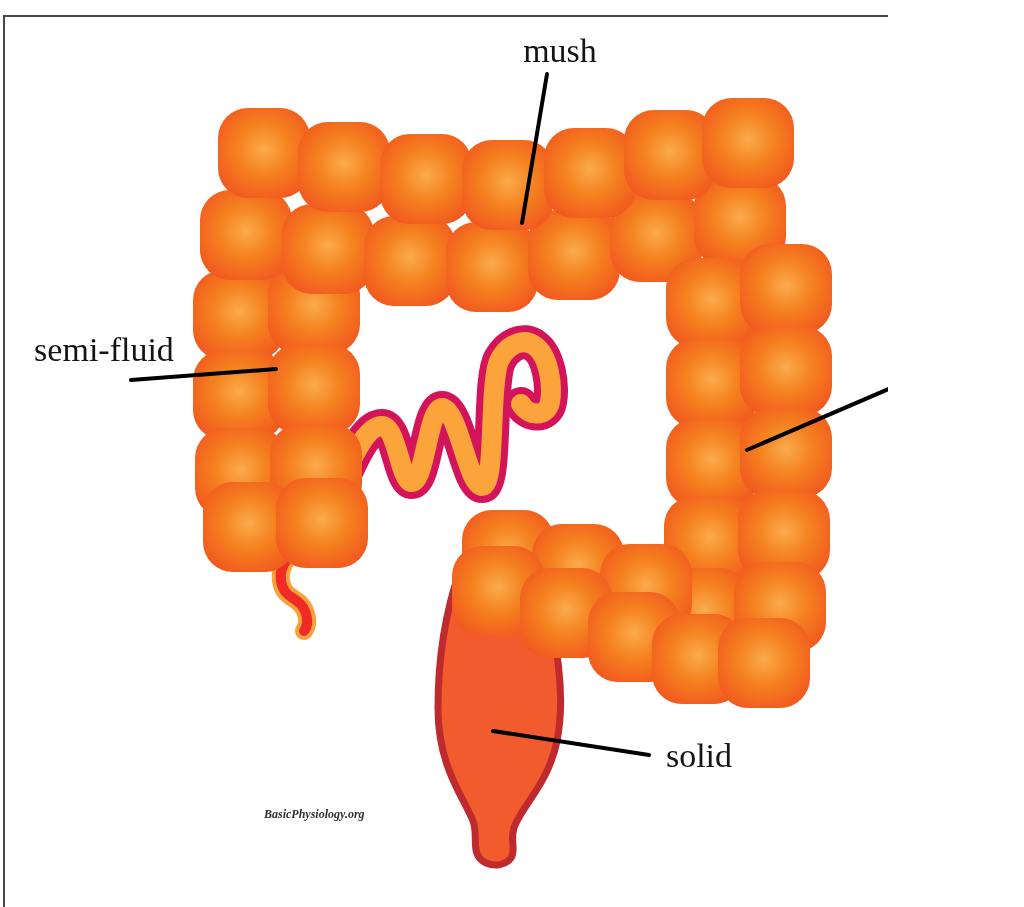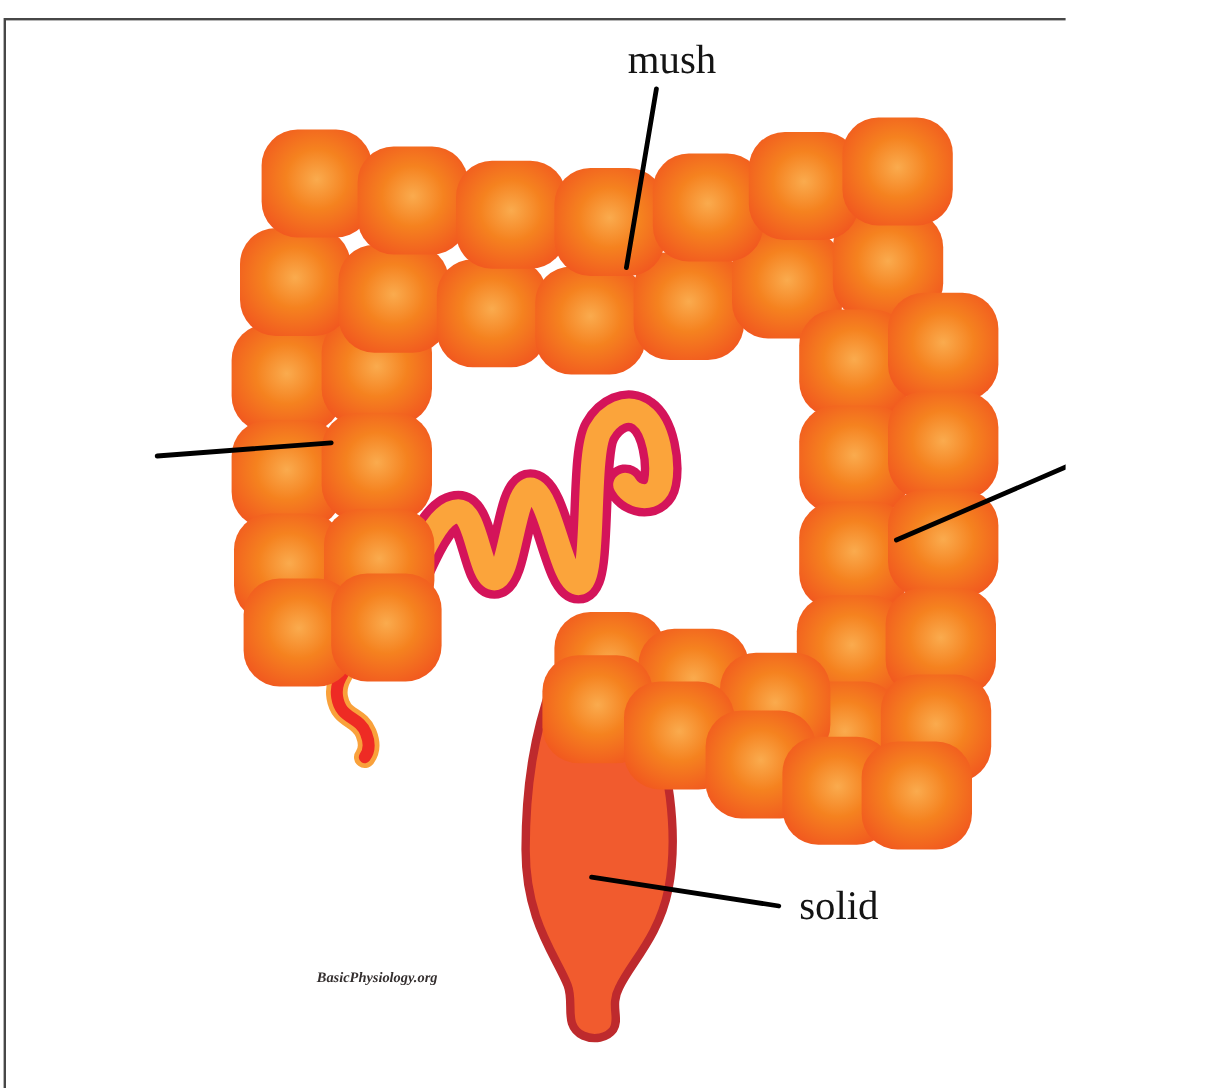--- a/index.html
+++ b/index.html
@@ -126,17 +126,18 @@
 
     <g stroke="#000000" stroke-width="4" stroke-linecap="round">
       <line x1="547" y1="62" x2="522" y2="211"></line>
       <line x1="131" y1="368" x2="276" y2="357"></line>
       <line x1="891" y1="376" x2="747" y2="438"></line>
       <line x1="493" y1="719" x2="649" y2="743"></line>
     </g>
   </svg>
 
   <div class="label lbl-mush">mush</div>
+  <div class="label lbl-semifluid">semi-fluid</div>
   <div class="label lbl-solid">solid</div>
   <div class="watermark">BasicPhysiology.org</div>
 
   <div class="frame"></div>
 </div>
 
 </body></html>

